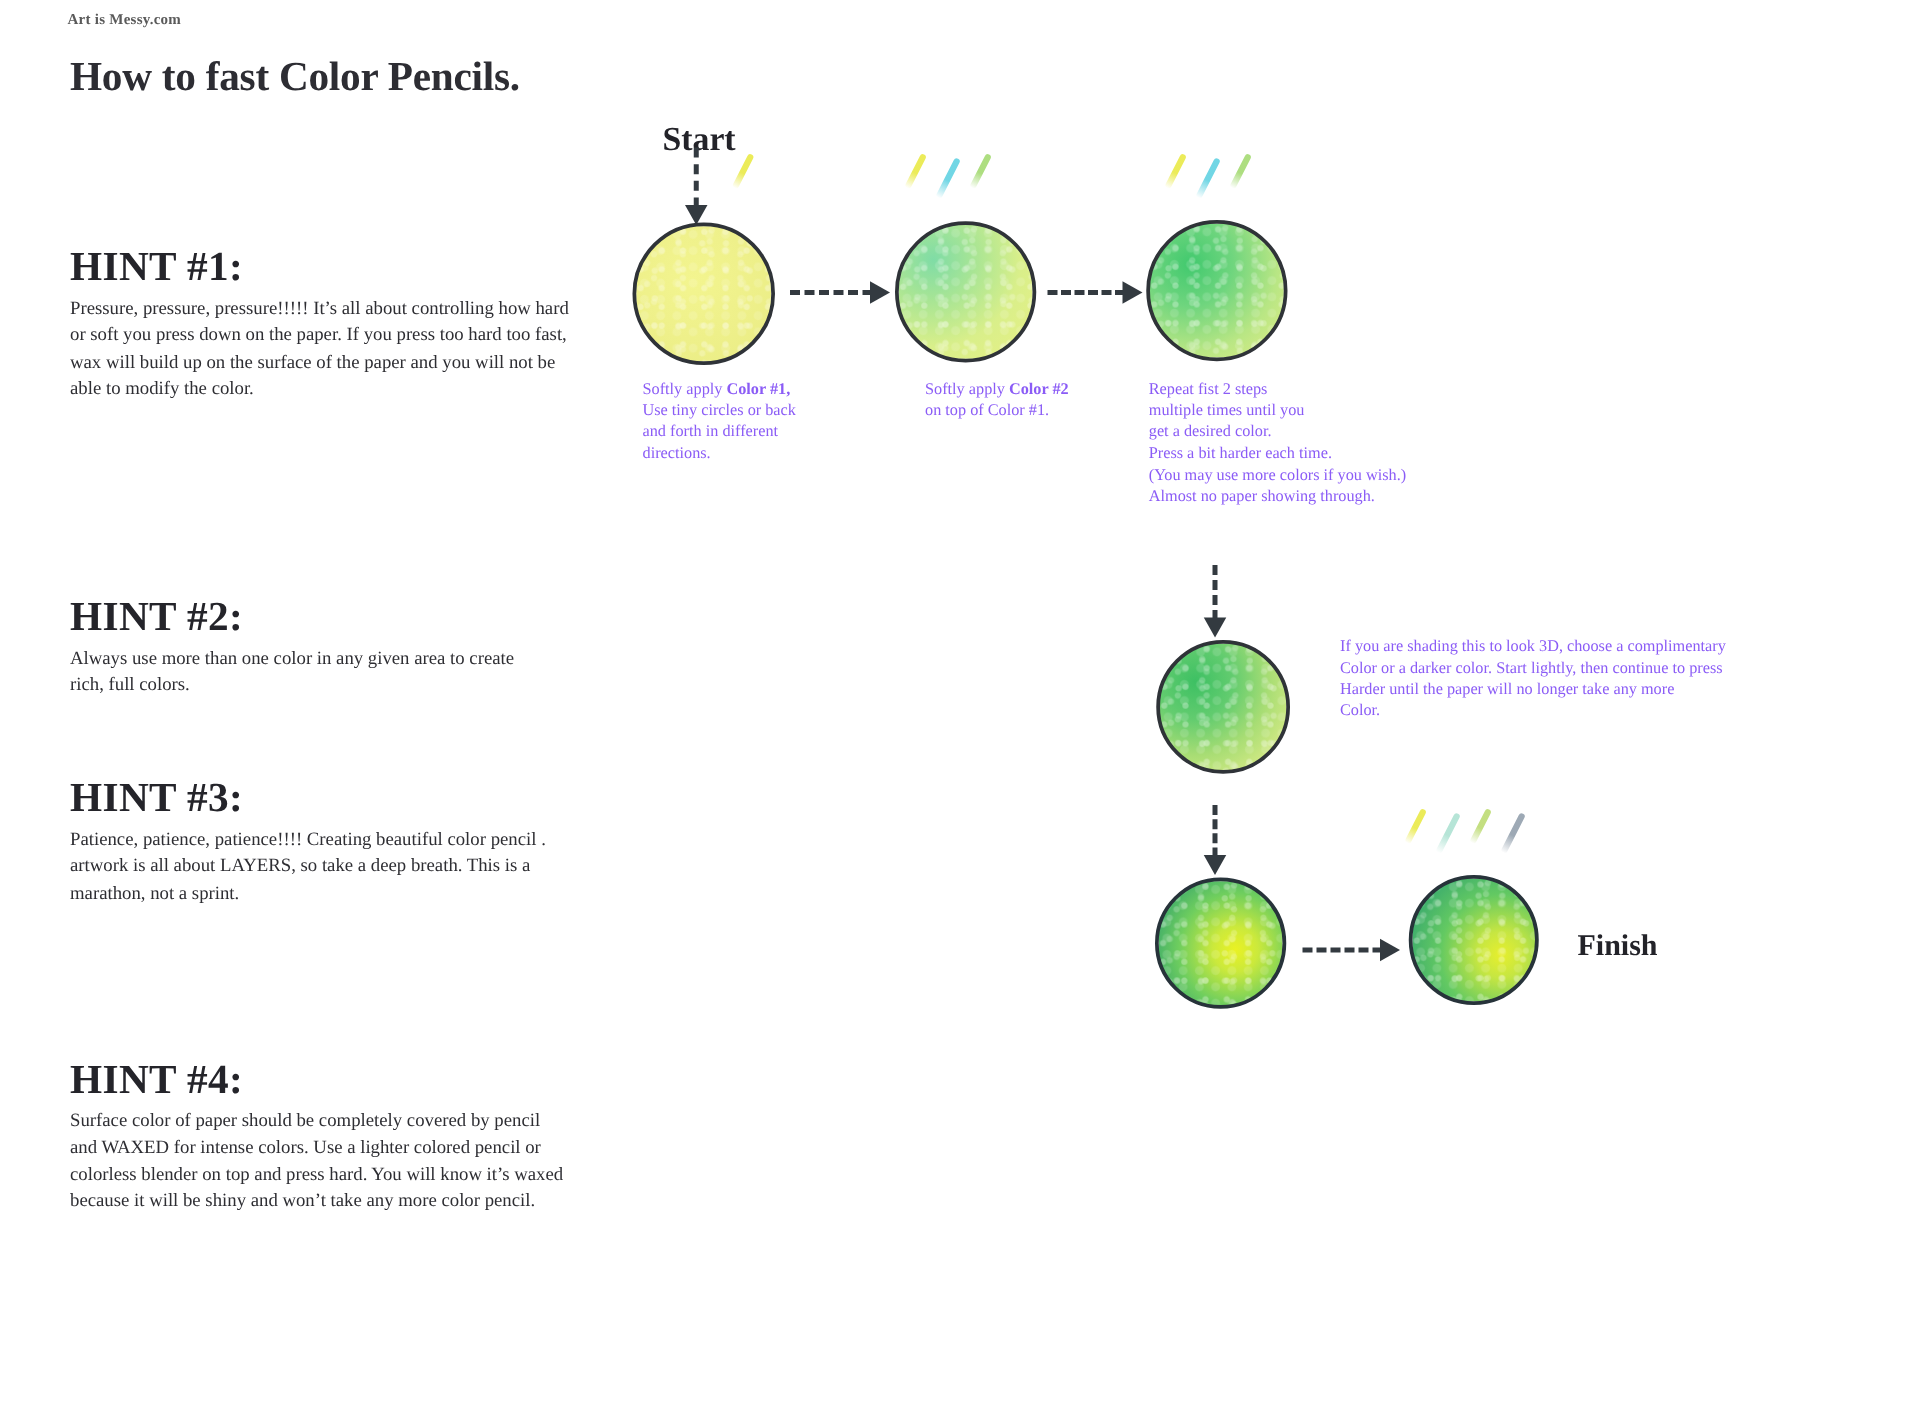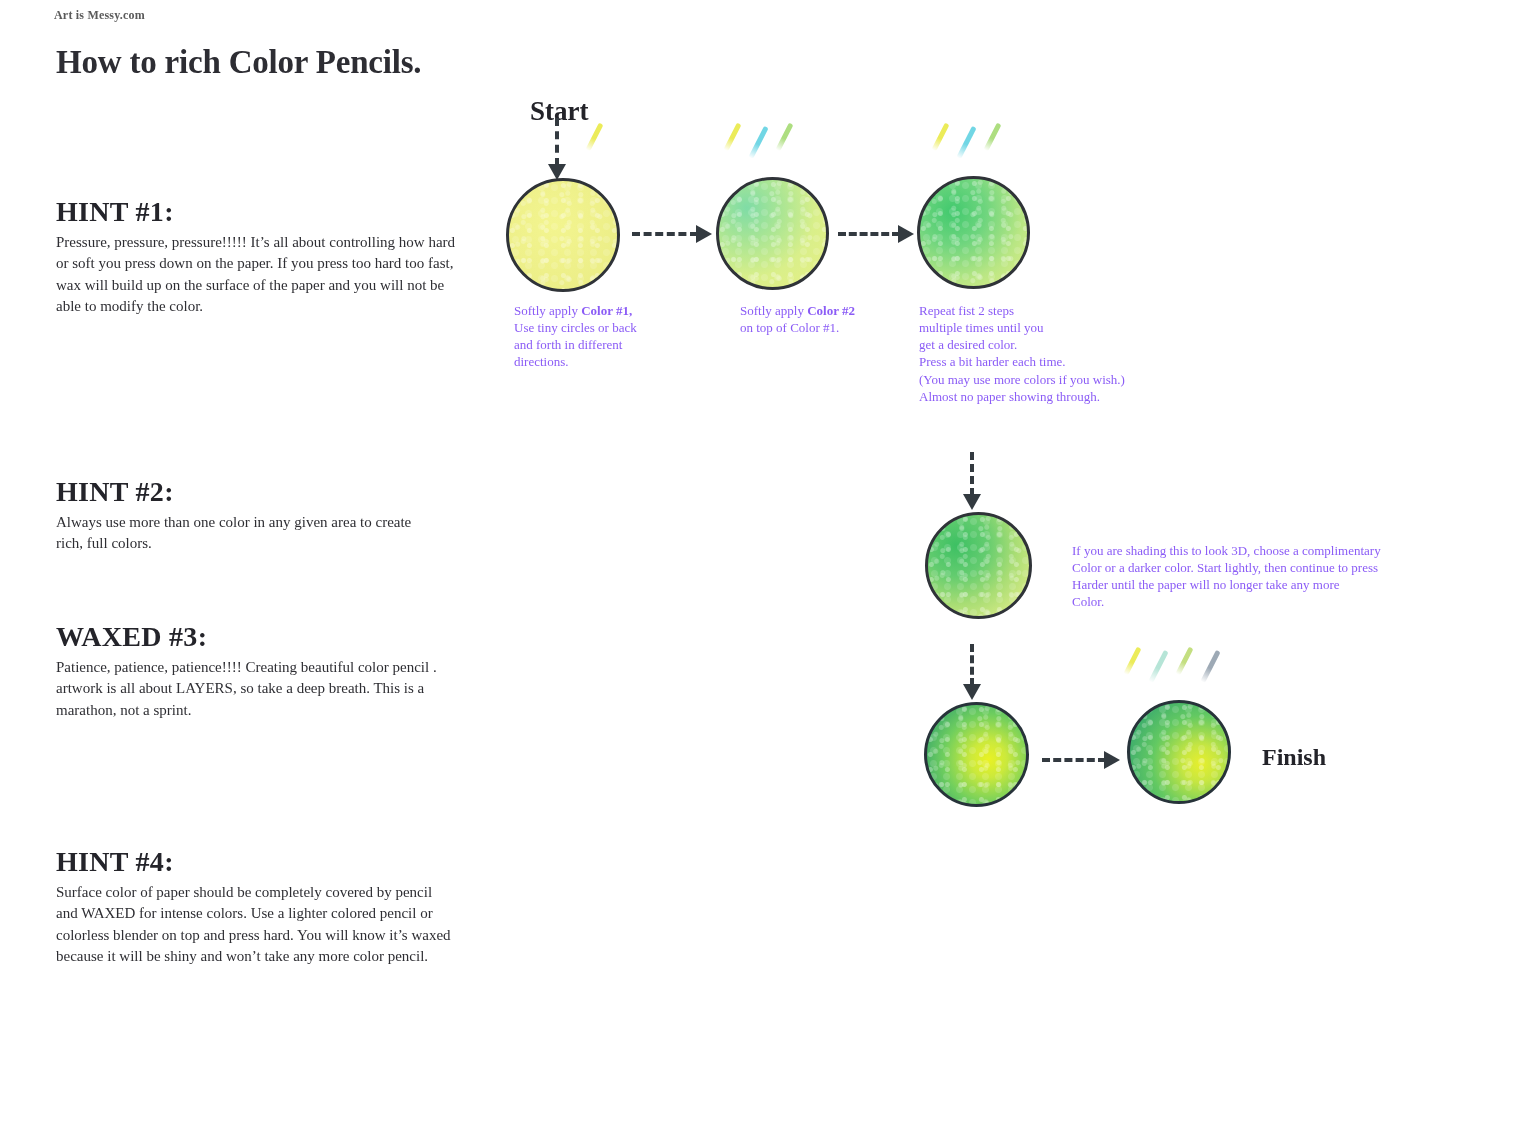--- a/index.html
+++ b/index.html
@@ -43,21 +43,21 @@
   .hints {
     position: absolute;
     left: 56px;
     top: 196px;
     width: 400px;
   }
   .hint-block { margin-bottom: 0; }
   .hint-heading {
     font-family: "Liberation Serif", "DejaVu Serif", serif;
     font-weight: bold;
-    font-size: 28px;
+    font-size: 33px;
     color: #24242a;
     margin: 0 0 4px 0;
     letter-spacing: 0.3px;
   }
   .hint-body {
     font-family: "Liberation Serif", "DejaVu Serif", serif;
     font-size: 15px;
     line-height: 1.43;
     color: #2e2e33;
     margin: 0;
@@ -185,21 +185,21 @@
     position: absolute;
     font-family: "Liberation Serif", "DejaVu Serif", serif;
     font-size: 13px;
     line-height: 1.32;
     color: #8b5cf6;
     white-space: pre-line;
   }
   #caption-1 { left: 514px; top: 302px; width: 215px; }
   #caption-2 { left: 740px; top: 302px; width: 200px; }
   #caption-3 { left: 919px; top: 302px; width: 300px; }
-  #caption-3d { left: 1072px; top: 508px; width: 450px; margin-top: 34px; }
+  #caption-3d { left: 1072px; top: 508px; width: 450px; }
   #caption-wax { left: 1145px; top: 828px; width: 360px; }
 
   .cap-strong { font-weight: bold; }
 
   
   .strokes { position: absolute; }
   .stroke {
     position: absolute;
     width: 5px;
     border-radius: 3px;
@@ -209,36 +209,36 @@
   #strokes-1 { left: 592px; top: 120px; width: 60px; height: 45px; }
   #strokes-2 { left: 730px; top: 120px; width: 100px; height: 45px; }
   #strokes-3 { left: 938px; top: 120px; width: 100px; height: 45px; }
   #strokes-6 { left: 1130px; top: 644px; width: 110px; height: 48px; }
 </style>
 </head>
 <body>
 
 <div class="watermark">Art is Messy.com</div>
 
-<div class="page-title">How to rich Color Pencils.</div>
+<div class="page-title">How to fast Color Pencils.</div>
 
 <div class="hints">
 
   <div class="hint-block" id="hint-1-block">
     <div class="hint-heading">HINT #1:</div>
     <div class="hint-body">Pressure, pressure, pressure!!!!! It’s all about controlling how hard or soft you press down on the paper. If you press too hard too fast, wax will build up on the surface of the paper and you will not be able to modify the color.</div>
   </div>
 
   <div class="hint-block" id="hint-2-block">
     <div class="hint-heading">HINT #2:</div>
     <div class="hint-body">Always use more than one color in any given area to create rich, full colors.</div>
   </div>
 
   <div class="hint-block" id="hint-3-block">
-    <div class="hint-heading">WAXED #3:</div>
+    <div class="hint-heading">HINT #3:</div>
     <div class="hint-body">Patience, patience, patience!!!! Creating beautiful color pencil . artwork is all about LAYERS, so take a deep breath. This is a marathon, not a sprint.</div>
   </div>
 
   <div class="hint-block" id="hint-4-block">
     <div class="hint-heading">HINT #4:</div>
     <div class="hint-body">Surface color of paper should be completely covered by pencil and WAXED for intense colors. Use a lighter colored pencil or colorless blender on top and press hard. You will know it’s waxed because it will be shiny and won’t take any more color pencil.</div>
   </div>
 
 </div>
 

